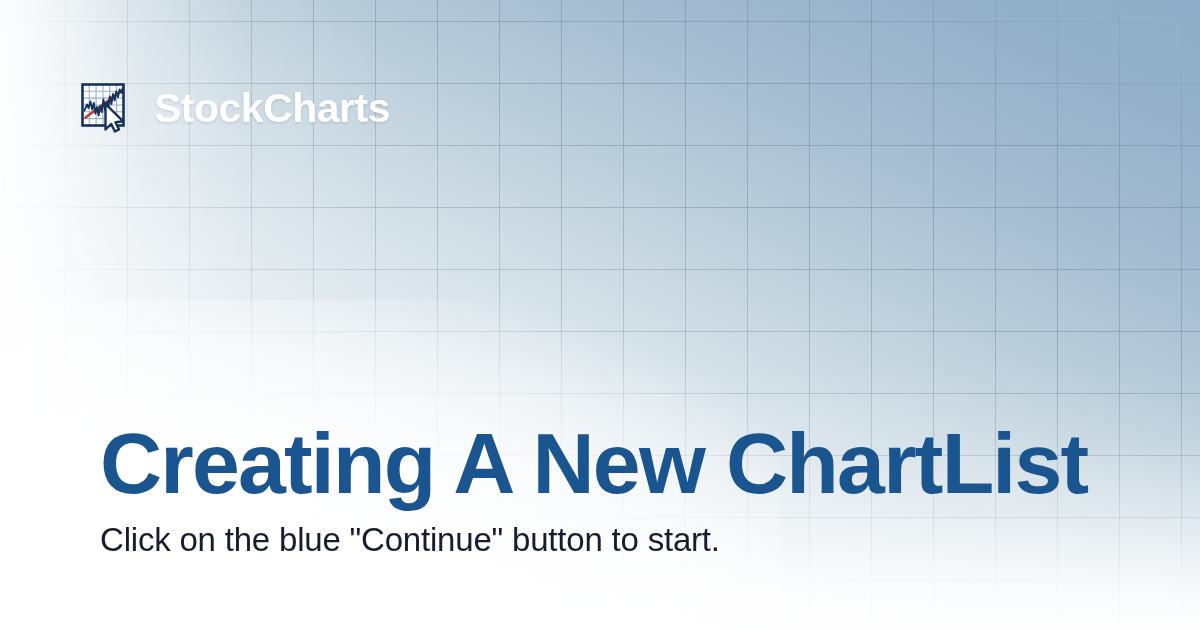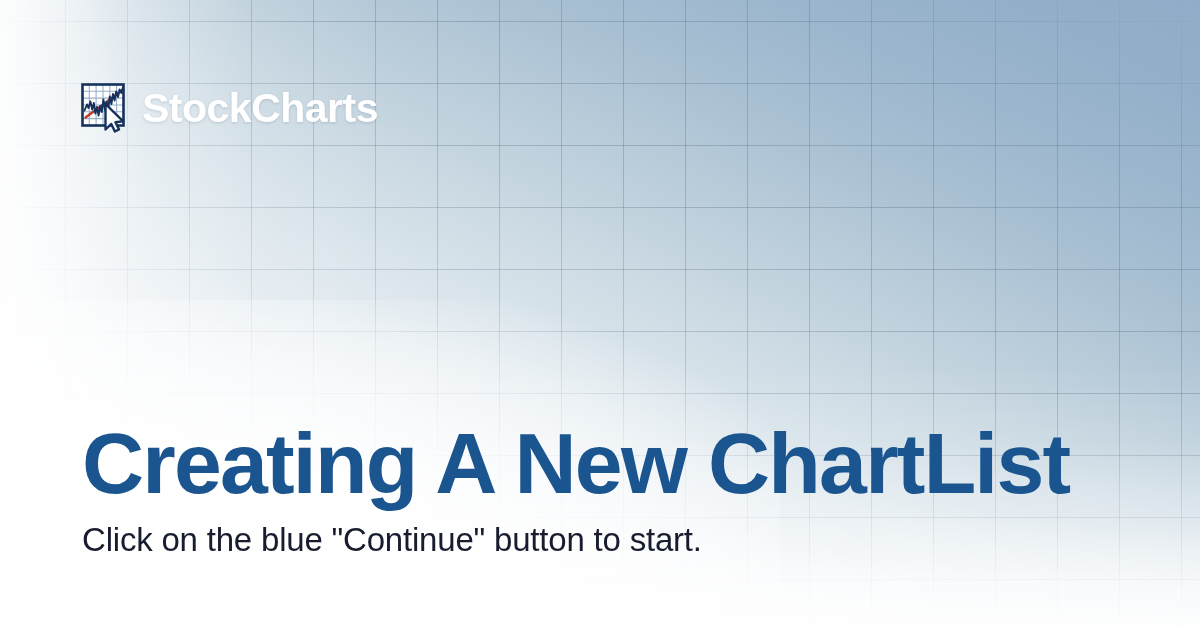--- a/index.html
+++ b/index.html
@@ -119,21 +119,21 @@
   }
 
   
 
   .logo {
     position: absolute;
     left: 80px;
     top: 82px;
     display: flex;
     align-items: center;
-    gap: 10px;
+    gap: 22px;
   }
 
   .logo-mark {
     width: 52px;
     height: 52px;
     display: block;
     flex: 0 0 auto;
   }
 
   .logo-wordmark {
@@ -144,21 +144,21 @@
     color: #ffffff;
     line-height: 1;
     text-shadow: 0 1px 3px rgba(40,60,90,0.18);
     white-space: nowrap;
   }
 
   
 
   .content {
     position: absolute;
-    left: 82px;
+    left: 100px;
     bottom: 70px;
     width: 1060px;
   }
 
   .headline {
     font-family: "Liberation Sans", sans-serif;
     font-size: 86px;
     font-weight: 700;
     letter-spacing: -1.8px;
     line-height: 1.0;

